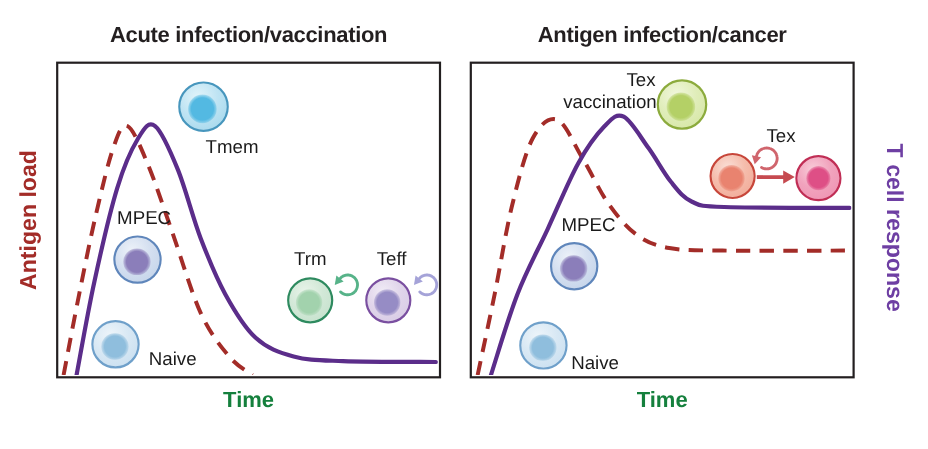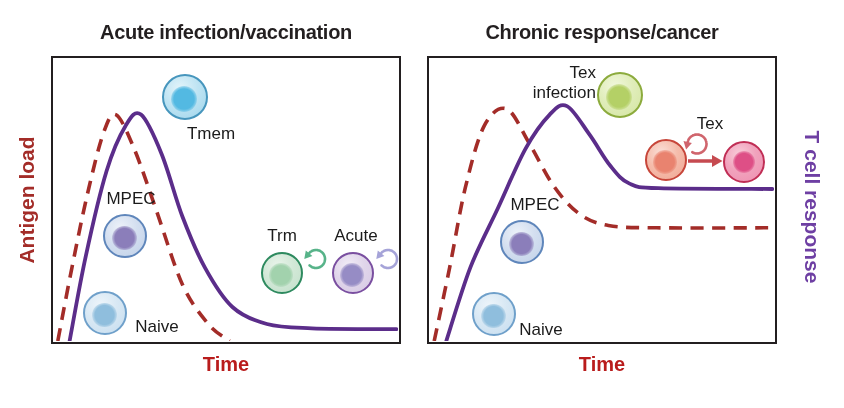--- a/index.html
+++ b/index.html
@@ -13,21 +13,21 @@
   .panel-title.acute   { left:51px; }
   .panel-title.chronic { left:427px; }
 
   .plot { position:absolute; top:56px; width:350px; height:288px;
           border:2.5px solid #231f20; background:#fff; overflow:hidden; }
   .plot.acute   { left:51px; }
   .plot.chronic { left:427px; }
   .plot svg { position:absolute; left:0; top:0; }
 
   .xlabel { position:absolute; top:353px; width:350px; text-align:center;
-            font-size:20px; font-weight:bold; color:#b91c1c; }
+            font-size:20px; font-weight:bold; color:#15803d; }
   .xlabel.acute   { left:51px; }
   .xlabel.chronic { left:427px; }
 
   .ylabel { position:absolute; font-size:21px; font-weight:bold; white-space:nowrap; }
   .ylabel.left  { left:27px;  top:200px; color:#a32c28;
                   transform:translate(-50%,-50%) rotate(-90deg); }
   .ylabel.right { left:812px; top:207px; color:#6e3fa3;
                   transform:translate(-50%,-50%) rotate(90deg); }
 
   .cell { position:absolute; border-radius:50%; }
@@ -94,21 +94,21 @@
   .lbl-naive-c{ left:541px; top:320px; }
 
   #overlay { position:absolute; left:0; top:0; pointer-events:none; }
 </style>
 </head>
 <body>
 
 <div class="fig">
 
   <div class="panel-title acute">Acute infection/vaccination</div>
-  <div class="panel-title chronic">Chronic response/cancer</div>
+  <div class="panel-title chronic">Antigen infection/cancer</div>
 
   <div class="ylabel left">Antigen load</div>
   <div class="ylabel right">T cell response</div>
 
   <div class="plot acute">
     <svg width="345" height="283" viewBox="0 0 345 283">
         <path d="M4.8,283.0C7.2,270.7,14.0,233.9,19.0,209.4C23.9,184.9,29.3,158.0,34.5,135.8C39.7,113.7,45.3,89.6,50.0,76.4C54.7,63.2,57.6,54.2,62.8,56.6C68.0,59.0,74.3,74.5,81.1,90.6C87.9,106.6,95.5,130.2,103.5,152.8C111.5,175.5,120.8,207.5,129.4,226.4C138.0,245.3,147.4,256.6,155.3,266.0C163.1,275.5,173.1,280.2,176.6,283.0" fill="none" stroke="#a32c28" stroke-width="3.6" stroke-linecap="butt" stroke-dasharray="13 8.5"></path>
         <path d="M16.6,283.0C19.3,268.9,26.6,226.4,32.8,198.1C38.9,169.8,46.9,134.9,53.5,113.2C60.1,91.5,66.7,77.4,72.5,67.9C78.2,58.5,81.9,51.9,88.0,56.6C94.0,61.3,101.8,79.2,108.7,96.2C115.6,113.2,122.2,139.6,129.4,158.5C136.6,177.3,143.5,194.3,151.8,209.4C160.1,224.5,169.1,239.6,179.4,249.0C189.8,258.5,200.7,262.5,213.9,266.0C227.1,269.6,237.2,269.4,258.8,270.3C280.3,271.1,329.2,271.0,343.3,271.1" fill="none" stroke="#5b2d8a" stroke-width="3.8" stroke-linecap="round"></path>
       </svg>
   </div>
@@ -151,22 +151,22 @@
       <span class="nuc"></span>
     </div>
   <div class="cell naive-c">
       <span class="nuc"></span>
     </div>
 
   <div class="cell-label lbl-teff">Tmem</div>
   <div class="cell-label lbl-mpec-a">MPEC</div>
   <div class="cell-label lbl-naive-a">Naive</div>
   <div class="cell-label lbl-trm">Trm</div>
-  <div class="cell-label lbl-tmem">Acute</div>
-  <div class="cell-label lbl-texp">Tex infection</div>
+  <div class="cell-label lbl-tmem">Teff</div>
+  <div class="cell-label lbl-texp">Tex vaccination</div>
   <div class="cell-label lbl-tex">Tex</div>
   <div class="cell-label lbl-mpec-c">MPEC</div>
   <div class="cell-label lbl-naive-c">Naive</div>
 
   <svg id="overlay" width="844" height="408" viewBox="0 0 844 408">
       <path d="M309.6 265.4L310.1 265.8L310.6 266.2L311.1 266.5L311.6 266.9L312.2 267.2L312.8 267.4L313.4 267.6L314.0 267.8L314.6 267.9L315.2 268.0L315.8 268.0L316.5 268.0L317.1 267.9L317.7 267.8L318.3 267.7L318.9 267.5L319.5 267.3L320.1 267.0L320.6 266.7L321.2 266.4L321.7 266.0L322.1 265.6L322.6 265.1L323.0 264.7L323.4 264.2L323.7 263.6L324.0 263.1L324.3 262.5L324.5 261.9L324.7 261.3L324.8 260.7L324.9 260.1L325.0 259.5L325.0 258.8L325.0 258.2L324.9 257.6L324.8 257.0L324.6 256.4L324.4 255.8L324.2 255.2L323.9 254.6L323.5 254.1L323.2 253.6L322.8 253.1L322.4 252.6L321.9 252.2L321.4 251.8L320.9 251.5L320.4 251.1L319.8 250.8L319.2 250.6L318.6 250.4L318.0 250.2L317.4 250.1L316.8 250.0L316.2 250.0L315.5 250.0L314.9 250.1L314.3 250.2L313.7 250.3L313.1 250.5L312.5 250.7L311.9 251.0L311.4 251.3L310.8 251.6L310.3 252.0L309.9 252.4L309.4 252.9" fill="none" stroke="#57b389" stroke-width="2.6" stroke-linecap="round"></path>
       <polygon points="304.3,259.0 305.8,250.5 312.4,256.0" fill="#57b389"></polygon>
       <path d="M381.6 265.4L382.1 265.8L382.6 266.2L383.1 266.5L383.6 266.9L384.2 267.2L384.8 267.4L385.4 267.6L386.0 267.8L386.6 267.9L387.2 268.0L387.8 268.0L388.5 268.0L389.1 267.9L389.7 267.8L390.3 267.7L390.9 267.5L391.5 267.3L392.1 267.0L392.6 266.7L393.2 266.4L393.7 266.0L394.1 265.6L394.6 265.1L395.0 264.7L395.4 264.2L395.7 263.6L396.0 263.1L396.3 262.5L396.5 261.9L396.7 261.3L396.8 260.7L396.9 260.1L397.0 259.5L397.0 258.8L397.0 258.2L396.9 257.6L396.8 257.0L396.6 256.4L396.4 255.8L396.2 255.2L395.9 254.6L395.5 254.1L395.2 253.6L394.8 253.1L394.4 252.6L393.9 252.2L393.4 251.8L392.9 251.5L392.4 251.1L391.8 250.8L391.2 250.6L390.6 250.4L390.0 250.2L389.4 250.1L388.8 250.0L388.2 250.0L387.5 250.0L386.9 250.1L386.3 250.2L385.7 250.3L385.1 250.5L384.5 250.7L383.9 251.0L383.4 251.3L382.8 251.6L382.3 252.0L381.9 252.4L381.4 252.9" fill="none" stroke="#a5a3d8" stroke-width="2.6" stroke-linecap="round"></path>
       <polygon points="376.3,259.0 377.8,250.5 384.4,256.0" fill="#a5a3d8"></polygon>
       <path d="M692.3 152.2L692.8 152.5L693.4 152.8L694.1 153.0L694.7 153.2L695.4 153.4L696.0 153.4L696.7 153.5L697.3 153.5L698.0 153.4L698.6 153.4L699.3 153.2L699.9 153.0L700.6 152.8L701.2 152.5L701.8 152.2L702.3 151.9L702.8 151.5L703.4 151.1L703.8 150.6L704.3 150.1L704.7 149.6L705.1 149.0L705.4 148.5L705.7 147.9L705.9 147.2L706.1 146.6L706.3 146.0L706.4 145.3L706.5 144.7L706.5 144.0L706.5 143.3L706.4 142.7L706.3 142.0L706.1 141.4L705.9 140.8L705.7 140.1L705.4 139.5L705.1 139.0L704.7 138.4L704.3 137.9L703.8 137.4L703.4 136.9L702.8 136.5L702.3 136.1L701.8 135.8L701.2 135.5L700.6 135.2L699.9 135.0L699.3 134.8L698.6 134.6L698.0 134.6L697.3 134.5L696.7 134.5L696.0 134.6L695.4 134.6L694.7 134.8L694.1 135.0L693.4 135.2L692.8 135.5L692.3 135.8L691.7 136.1L691.2 136.5L690.6 136.9L690.2 137.4L689.7 137.9L689.3 138.4L688.9 139.0L688.6 139.5L688.3 140.1L688.1 140.8L687.9 141.4L687.7 142.0" fill="none" stroke="#d0656d" stroke-width="2.6" stroke-linecap="round"></path>

